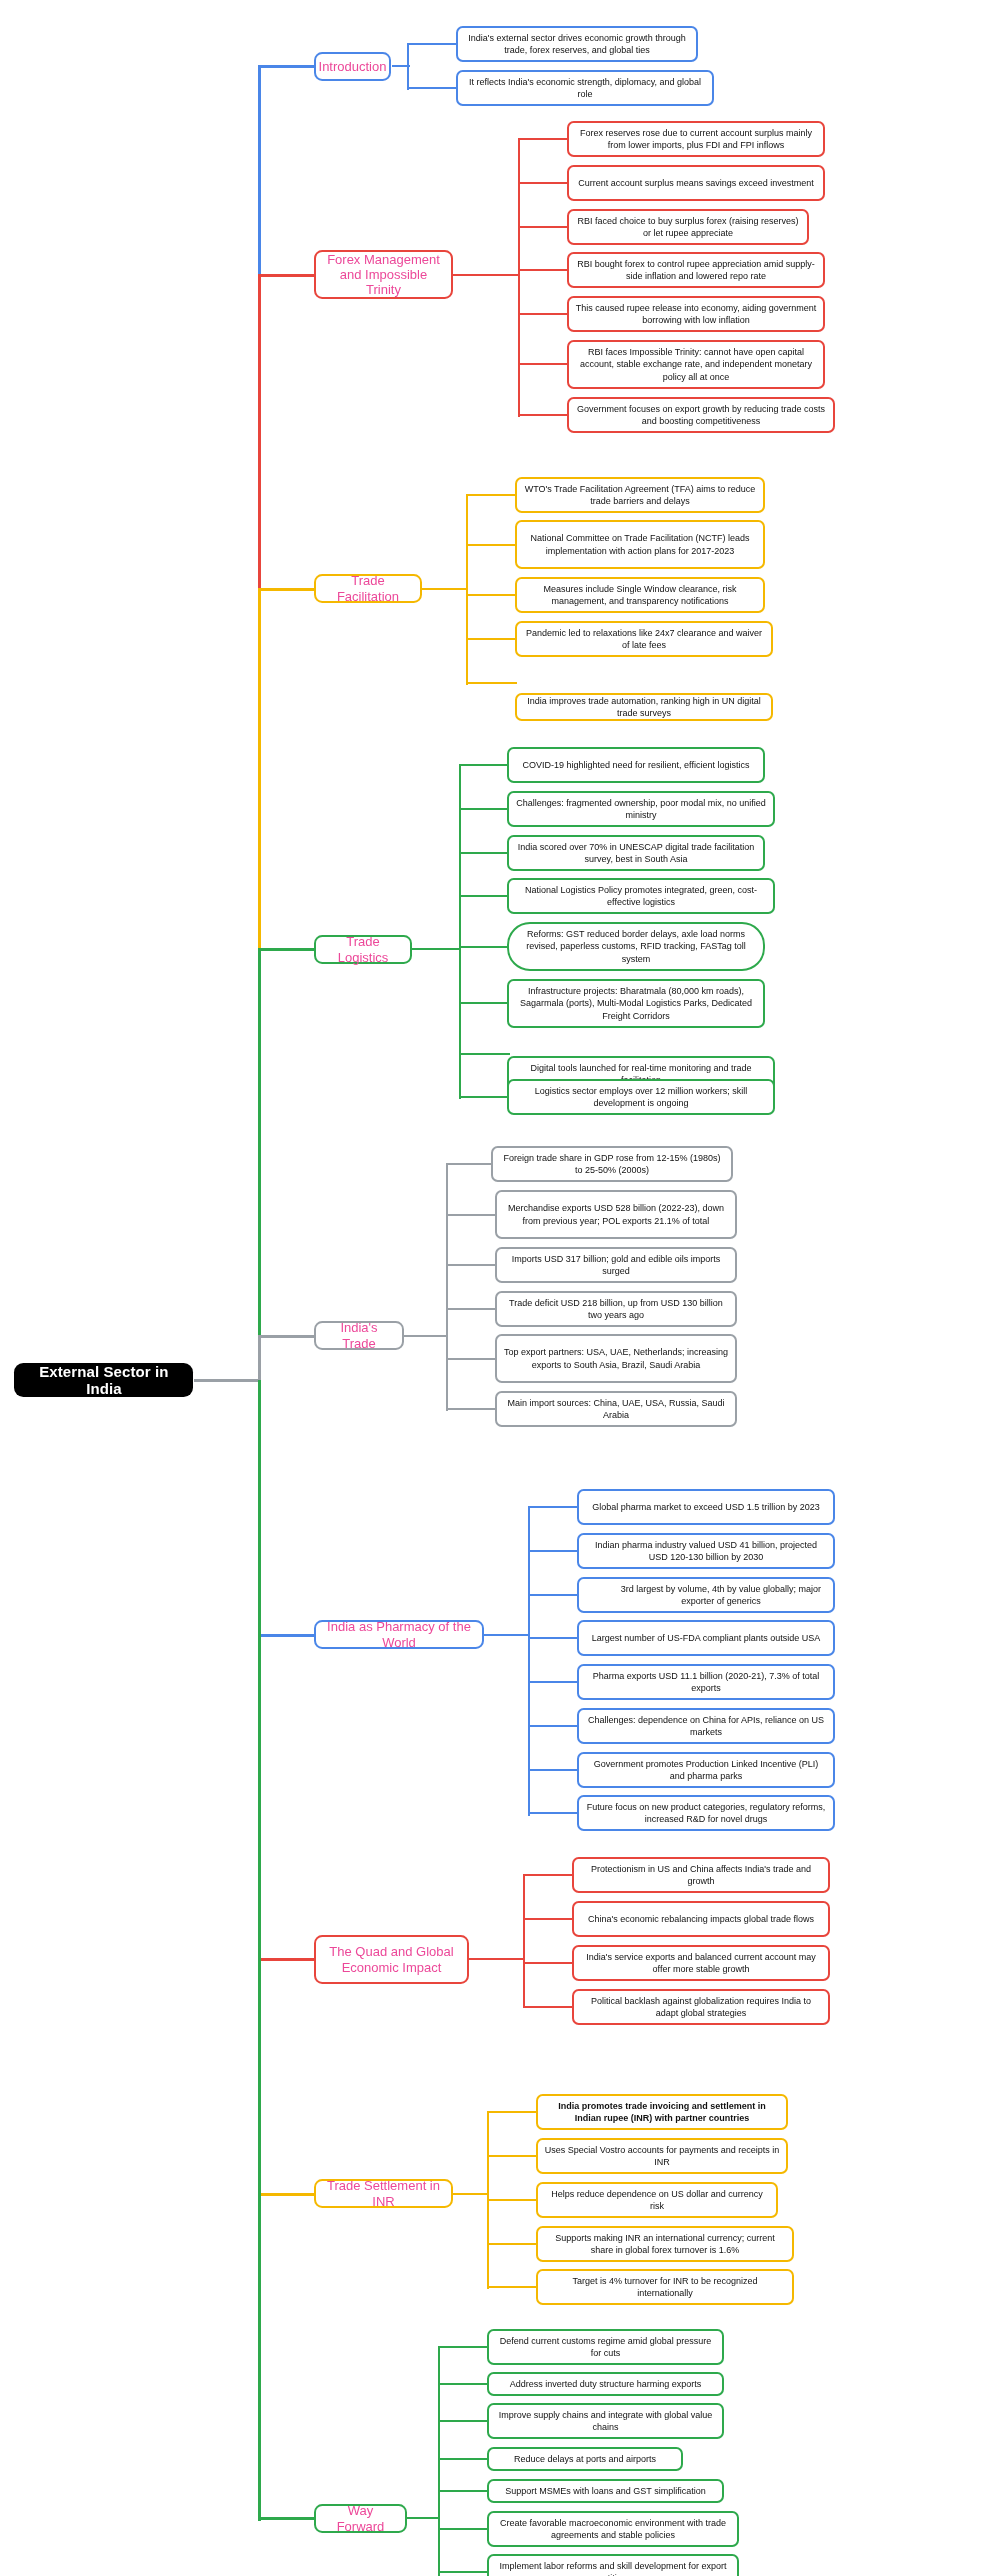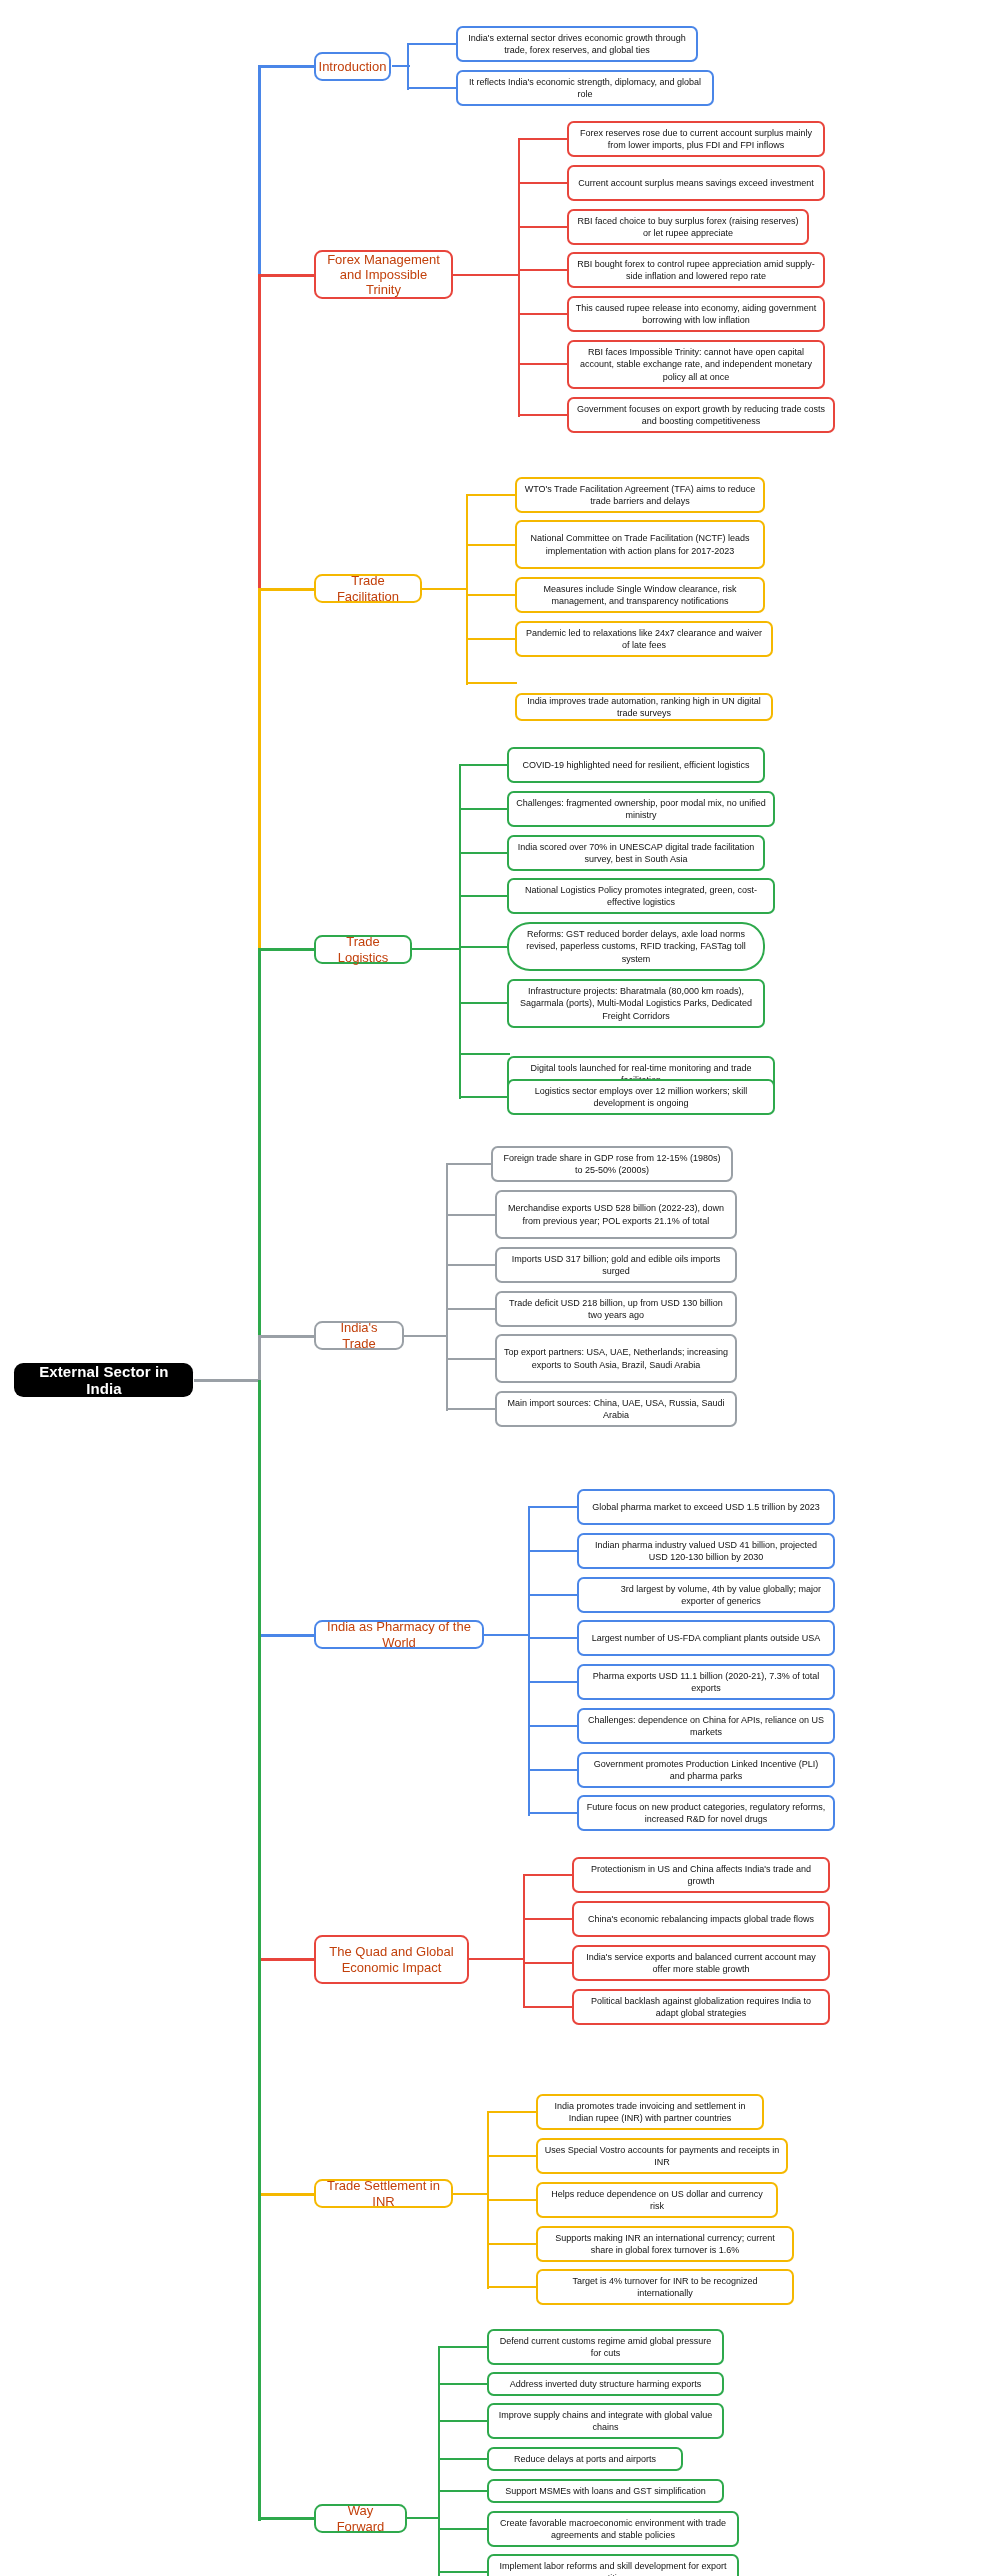--- a/index.html
+++ b/index.html
@@ -38,21 +38,21 @@
   .branch-node {
     position: absolute;
     background: #ffffff;
     border: 2.6px solid #888;
     border-radius: 8.2px;
     display: flex;
     align-items: center;
     justify-content: center;
     text-align: center;
     font-size: 13px;
-    color: #c2410c;
+    color: #ec4899;
     line-height: 1.16;
     padding: 2.1px 6.2px;
   }
   
   .leaf-node {
     position: absolute;
     background: #ffffff;
     border: 2.1px solid #888;
     border-radius: 6.7px;
     display: flex;
@@ -308,21 +308,21 @@
       </div>
       <div class="leaf-node" style="left: 572px; top: 1945px; width: 258px; height: 36px; border-color: rgb(232, 69, 60);">
         <span>India's service exports and balanced current account may offer more stable growth</span>
       </div>
       <div class="leaf-node" style="left: 572px; top: 1989px; width: 258px; height: 36px; border-color: rgb(232, 69, 60);">
         <span>Political backlash against globalization requires India to adapt global strategies</span>
       </div>
       <div class="branch-node" style="left: 314px; top: 2179px; width: 139px; height: 29px; border-color: rgb(245, 184, 0);">
         <span>Trade Settlement in INR</span>
       </div>
-      <div class="leaf-node" style="left: 536px; top: 2094px; width: 228px; height: 36px; border-color: rgb(245, 184, 0);">
+      <div class="leaf-node" style="left: 536px; top: 2094px; width: 252px; height: 36px; border-color: rgb(245, 184, 0); font-weight: bold;">
         <span>India promotes trade invoicing and settlement in Indian rupee (INR) with partner countries</span>
       </div>
       <div class="leaf-node" style="left: 536px; top: 2138px; width: 252px; height: 36px; border-color: rgb(245, 184, 0);">
         <span>Uses Special Vostro accounts for payments and receipts in INR</span>
       </div>
       <div class="leaf-node" style="left: 536px; top: 2182px; width: 242px; height: 36px; border-color: rgb(245, 184, 0);">
         <span>Helps reduce dependence on US dollar and currency risk</span>
       </div>
       <div class="leaf-node" style="left: 536px; top: 2226px; width: 258px; height: 36px; border-color: rgb(245, 184, 0);">
         <span>Supports making INR an international currency; current share in global forex turnover is 1.6%</span>

